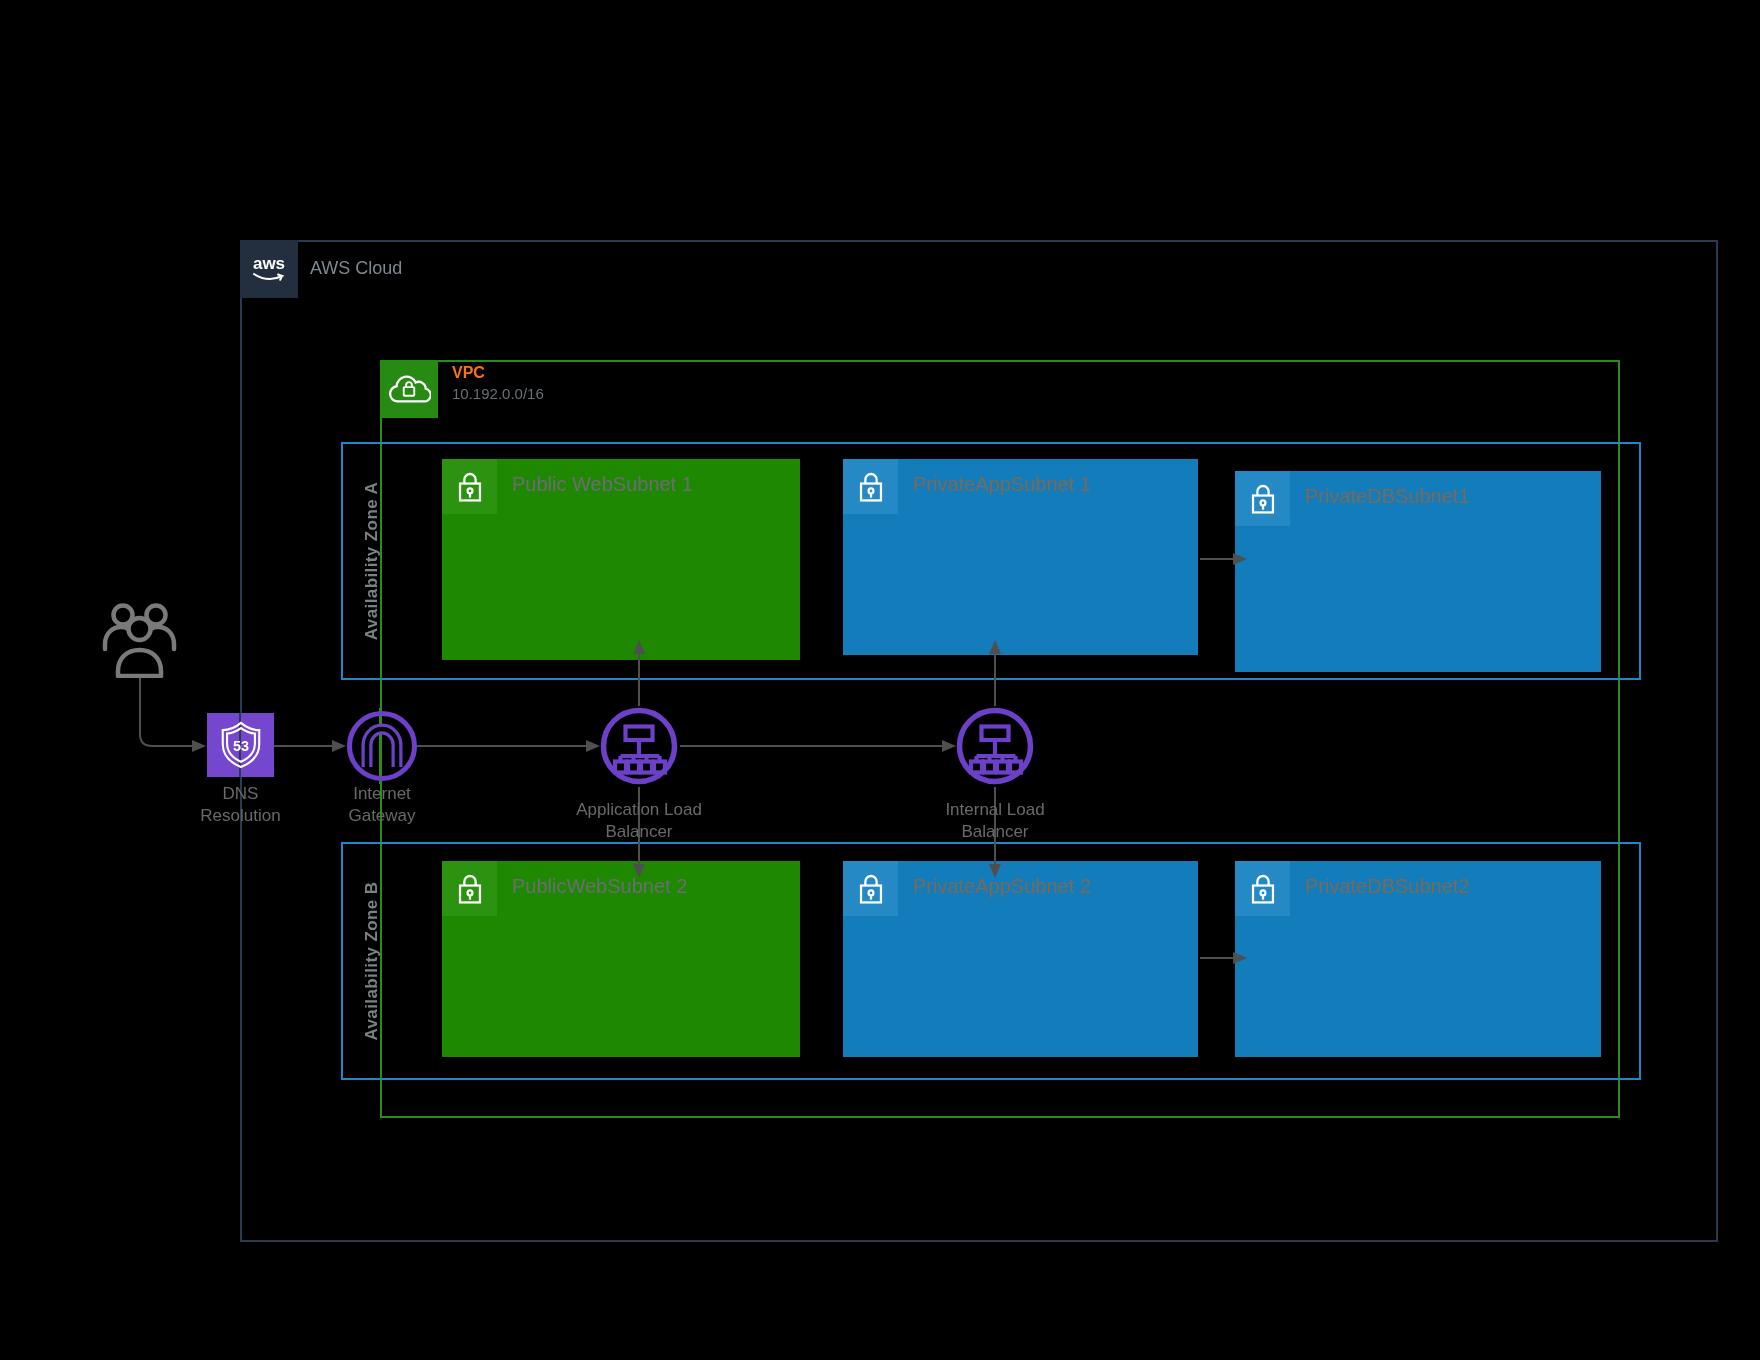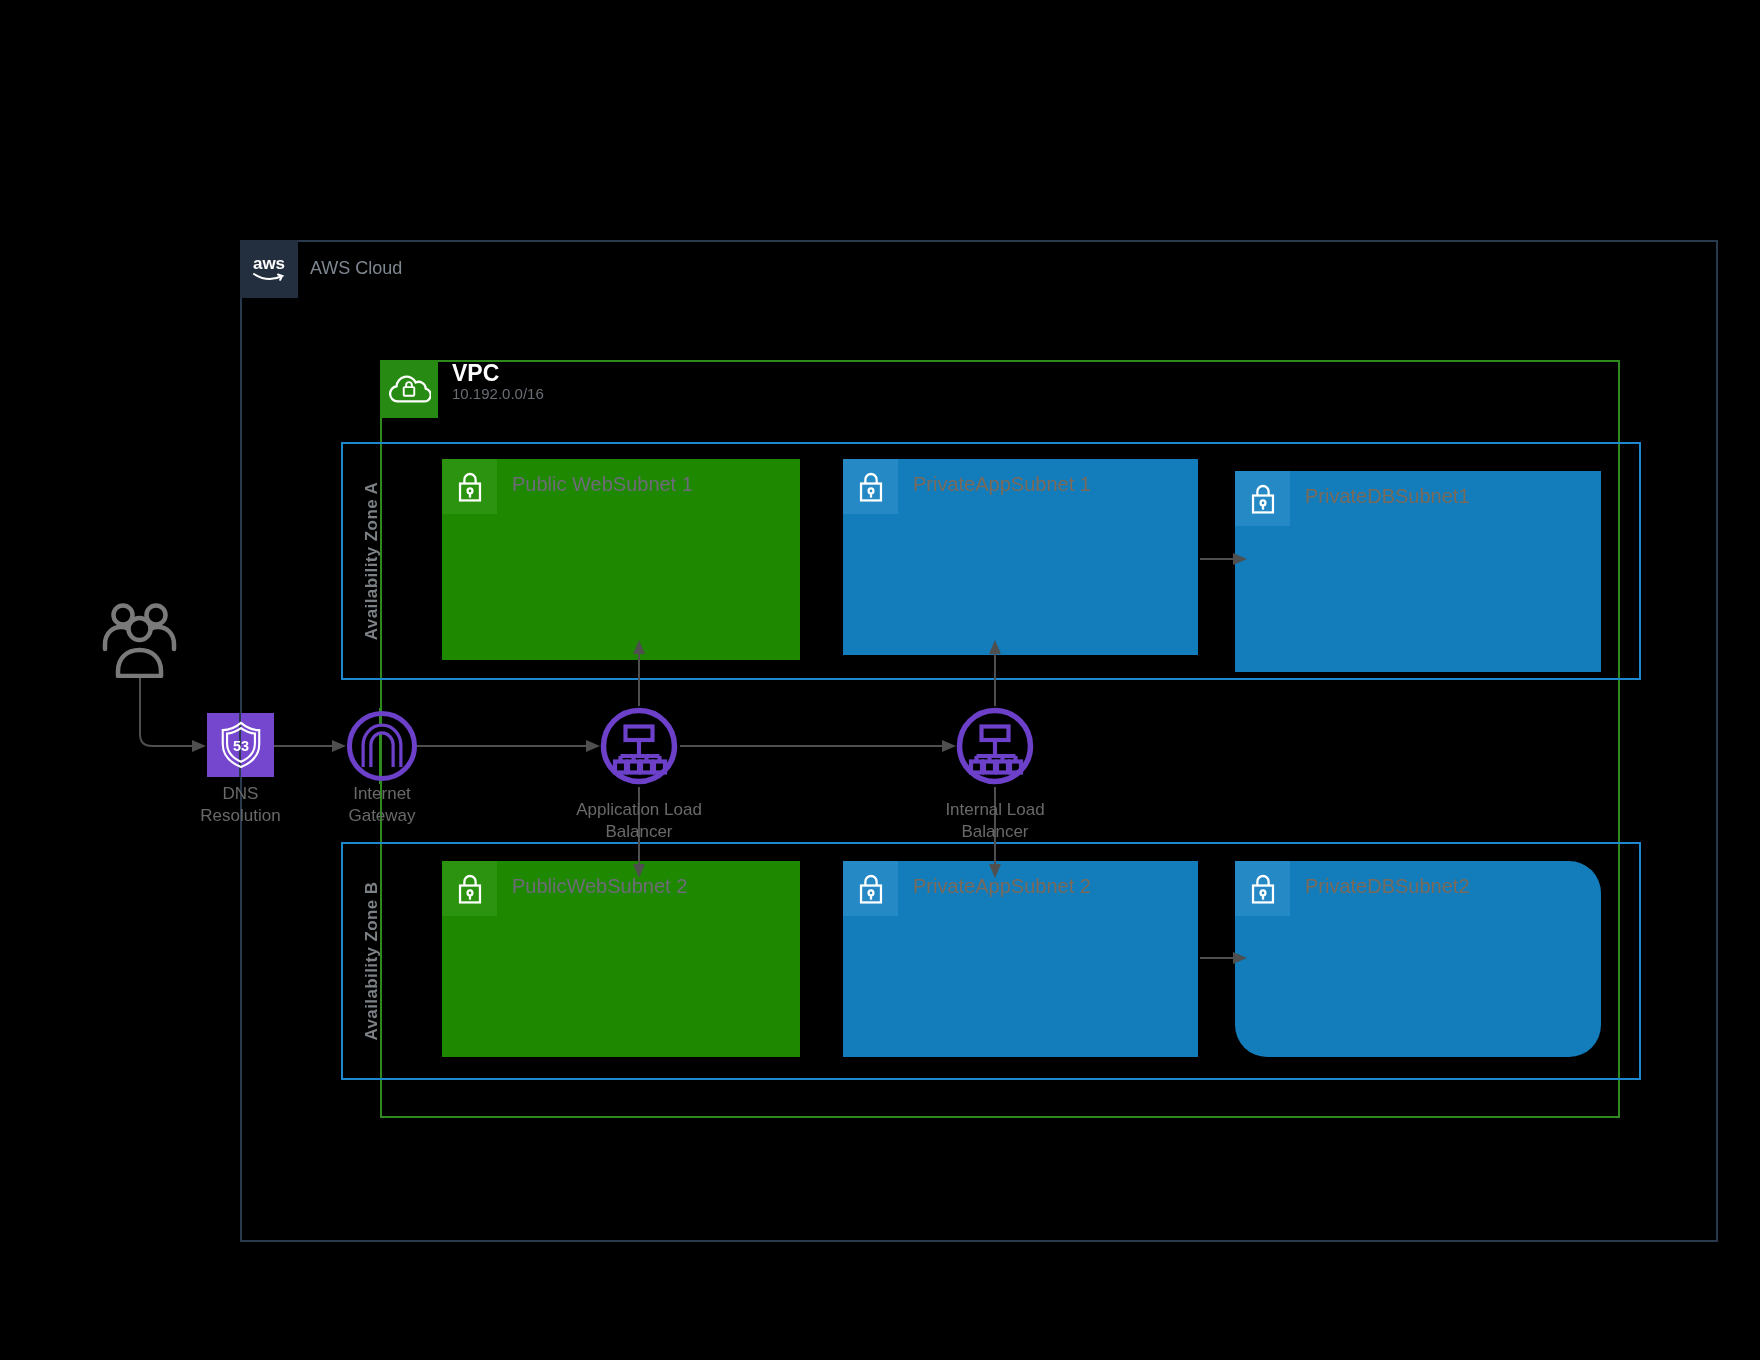--- a/index.html
+++ b/index.html
@@ -92,21 +92,21 @@
       <svg width="26" height="34" viewBox="0 0 30 38" fill="none" stroke="#FFFFFF" stroke-width="2.6">
         <path d="M8.5,15 v-4.5 a6.5,6.5 0 0 1 13,0 V15"></path>
         <rect x="3.5" y="15" width="23" height="19.5"></rect>
         <circle cx="15" cy="23.5" r="2.8"></circle>
           <path d="M15,26.3 V31.3"></path>
       </svg>
     </div>
     <div class="subnet-label lbl-blue">PrivateAppSubnet 2</div>
   </div>
 
-  <div class="box subnet-private" style="left:1235px;top:861px;width:366px;height:196px;border-radius:32px;">
+  <div class="box subnet-private" style="left:1235px;top:861px;width:366px;height:196px;">
     <div class="iconbox priv">
       <svg width="26" height="34" viewBox="0 0 30 38" fill="none" stroke="#FFFFFF" stroke-width="2.6">
         <path d="M8.5,15 v-4.5 a6.5,6.5 0 0 1 13,0 V15"></path>
         <rect x="3.5" y="15" width="23" height="19.5"></rect>
         <circle cx="15" cy="23.5" r="2.8"></circle>
           <path d="M15,26.3 V31.3"></path>
       </svg>
     </div>
     <div class="subnet-label lbl-blue">PrivateDBSubnet2</div>
   </div>
@@ -147,21 +147,21 @@
   <div class="abs" style="left:310px;top:258px;font-size:18px;font-weight:normal;color:#7E8791;">AWS Cloud</div>
 
   <div class="abs" style="left:380px;top:360px;width:58px;height:58px;background:#278A12;display:flex;align-items:center;justify-content:center;">
     <svg width="44" height="33" viewBox="0 0 46 34" fill="none" stroke="#FFFFFF">
       <path stroke-width="2.4" d="M11,29.5 a8,8 0 0 1 -1,-15.9 a10.5,10.5 0 0 1 20,-4 a7.5,7.5 0 0 1 10.5,6.5 a6.8,6.8 0 0 1 -2,13.4 z"></path>
       <rect x="17.5" y="14.5" width="11" height="9" rx="1" stroke-width="2"></rect>
       <path d="M20,14.5 v-2.2 a3,3 0 0 1 6,0 v2.2" stroke-width="2"></path>
     </svg>
   </div>
   <div class="abs" style="left:452px;top:362px;">
-    <div style="font-size:23px;font-weight:bold;color:#ffffff;line-height:22px;">VPC</div>
+    <div style="font-size:16px;font-weight:bold;color:#f97316;line-height:22px;">VPC</div>
     <div style="font-size:15px;color:#686E74;line-height:20px;">10.192.0.0/16</div>
   </div>
 
   <div class="abs" style="left:102px;top:600px;">
     <svg width="75" height="78" viewBox="0 0 75 78" fill="none" stroke="#7A7A7A" stroke-width="4.5" stroke-linecap="round" stroke-linejoin="round">
       <circle cx="21" cy="15" r="9.5"></circle>
       <circle cx="54" cy="15" r="9.5"></circle>
       <path d="M3,49 v-5 c0,-10 7,-17 16,-17 c2.5,0 5,0.6 7,1.8"></path>
       <path d="M72,49 v-5 c0,-10 -7,-17 -16,-17 c-2.5,0 -5,0.6 -7,1.8"></path>
       <circle cx="37.5" cy="29" r="11"></circle>

